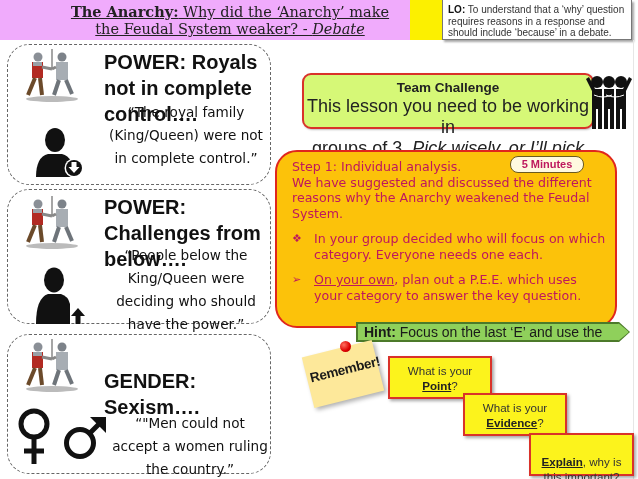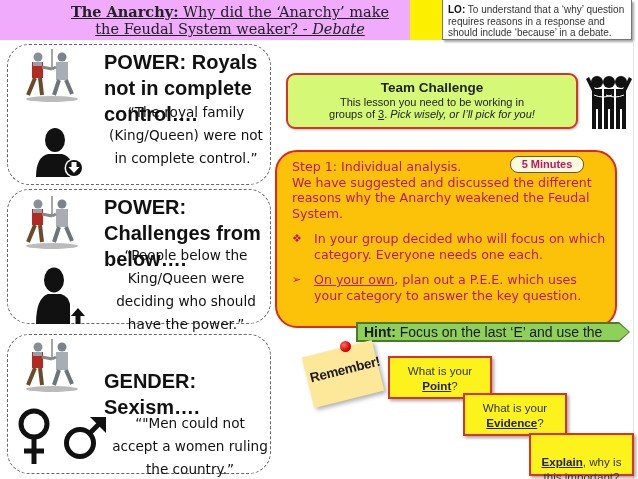--- a/index.html
+++ b/index.html
@@ -43,27 +43,27 @@
     position: absolute; left: 96px; right: 4px;
     font-family: "Liberation Sans", sans-serif; font-weight: bold;
     font-size: 20px; line-height: 26px; color: #111;
   }
   .card .quote {
     position: absolute; text-align: center;
     font-family: "DejaVu Sans", sans-serif; font-size: 13.6px; line-height: 23px; color: #111;
   }
 
   .team-box {
-    position: absolute; left: 286px; top: 73px; width: 292px; height: 56px;
+    position: absolute; left: 302px; top: 73px; width: 292px; height: 56px;
     background: #d6f877; border: 2px solid #d9322a; border-radius: 9px;
     text-align: center; font-family: "Liberation Sans", sans-serif; color: #222;
     box-shadow: 1px 1px 2px rgba(0,0,0,0.25);
   }
   .team-box .t-title { font-weight: bold; font-size: 13.5px; line-height: 17px; padding-top: 4px; }
-  .team-box .t-line { font-size: 11px; line-height 15px; }
+  .team-box .t-line { font-size: 18px; line-height 15px; }
   .team-box u { text-decoration: underline; }
   .team-box i { font-style: italic; }
 
   .people-icon { position: absolute; left: 585px; top: 73px; width: 48px; height: 58px; }
 
   .step-box {
     position: absolute; left: 275px; top: 150px; width: 342px; height: 178px;
     background: #fcc20a; border: 2.5px solid #e0261d; border-radius: 22px;
     font-family: "DejaVu Sans", sans-serif; font-size: 12.6px; line-height: 15.5px; color: #be185d;
     padding: 7px 8px 0 15px;

